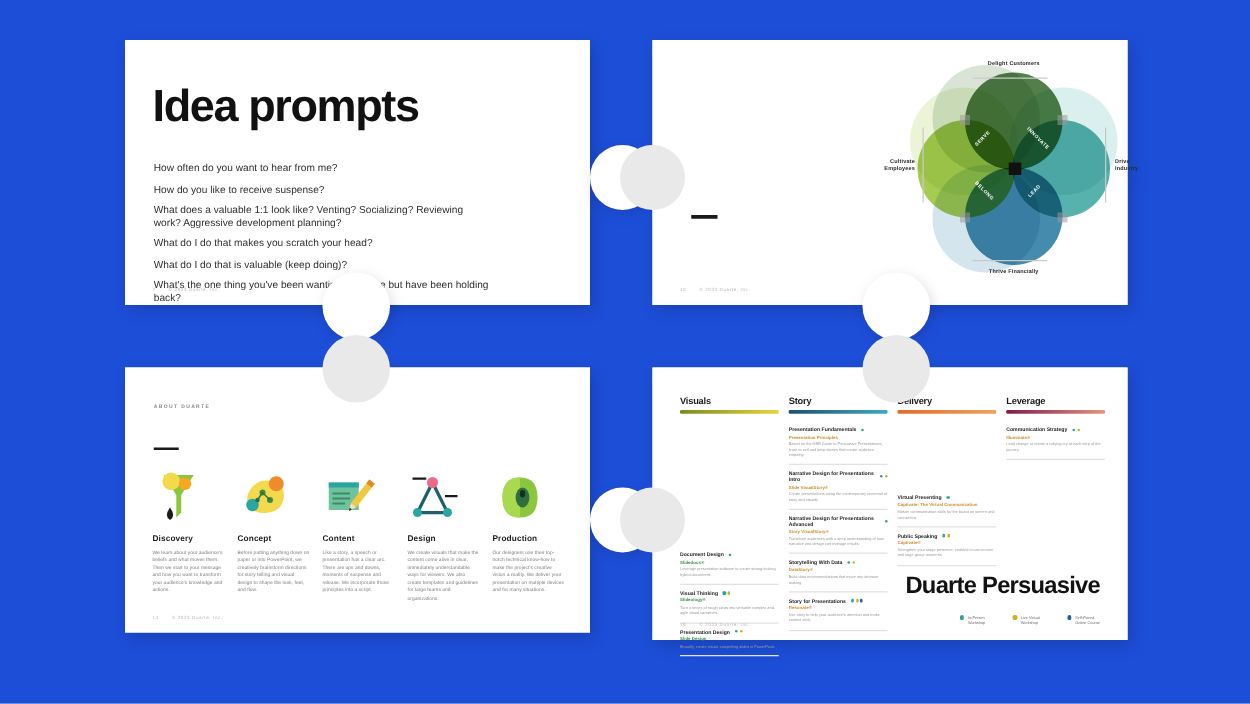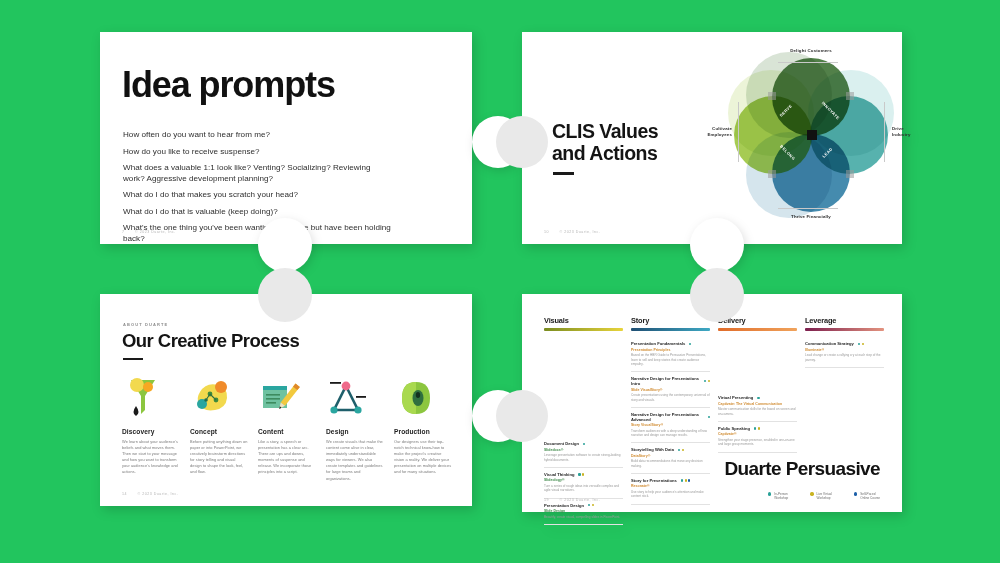--- a/index.html
+++ b/index.html
@@ -2,21 +2,21 @@
 <html><head>
 <meta charset="utf-8">
 <style>
   * { box-sizing: border-box; margin: 0; padding: 0; }
   html, body {
     width: 1000px; height: 563px;
     background: #e9e9e9;
     font-family: "Liberation Sans", sans-serif;
     overflow: hidden;
   }
-  #stage { position: relative; width: 1000px; height: 563px; background: #22c55e; }
+  #stage { position: relative; width: 1000px; height: 563px; background: #1d4ed8; }
 
   
   .piece {
     position: absolute;
     background: #ffffff;
     filter: drop-shadow(3px 4px 6px rgba(0,0,0,0.16));
   }
   .piece .sheet { position: absolute; inset: 0; background: #fff; }
 
   
@@ -140,22 +140,20 @@
     <div class="foot">
       <span class="pg">7</span>
       <span>© 2023 Duarte, Inc.</span>
     </div>
   </div>
   <div class="knob fill" id="p1-knob-r" style="left:472px;top:116px;width:52px;height:52px;position:absolute;"></div>
   <div class="knob fill" id="p1-knob-b" style="left:258px;top:218px;width:54px;height:54px;position:absolute;"></div>
 
   <div class="piece" id="p2">
     <div class="sheet"></div>
-    <div class="s2-title">CLIS Values
-and Actions</div>
     <div class="s2-rule"></div>
 
     <div class="venn">
 
       <div class="petal halo" style="left:6px;top:24px;width:86px;height:86px;background:#9ec93c;"></div>
       <div class="petal halo" style="left:24px;top:6px;width:86px;height:86px;background:#3f7a34;"></div>
       <div class="petal halo" style="left:86px;top:24px;width:86px;height:86px;background:#45b3ad;"></div>
       <div class="petal halo" style="left:24px;top:86px;width:86px;height:86px;background:#2b7ba3;"></div>
 
       <div class="petal" style="left:12px;top:50px;background:#9ac43b;"></div>
@@ -191,21 +189,20 @@
       <span class="pg">10</span>
       <span>© 2023 Duarte, Inc.</span>
     </div>
   </div>
   <div class="knob hole" style="left:496px;top:116px;width:52px;height:52px;position:absolute;"></div>
   <div class="knob fill" style="left:690px;top:218px;width:54px;height:54px;position:absolute;"></div>
 
   <div class="piece" id="p3">
     <div class="sheet"></div>
     <div class="s3-eyebrow">ABOUT DUARTE</div>
-    <div class="s3-title">Our Creative Process</div>
     <div class="s3-rule"></div>
 
     <div class="cols">
       <div class="col">
         <div class="col-icon">
           <svg width="40" height="44" viewBox="0 0 40 44">
             <path d="M9 4 L33 4 L23 20 L23 34 L19 38 L19 20 Z" fill="#8cc63f"></path>
             <circle cx="15" cy="9" r="7" fill="#f2d94e"></circle>
             <circle cx="26" cy="11" r="5" fill="#f7a823"></circle>
             <path d="M12 28 q0 0 0 0" fill="none"></path>

